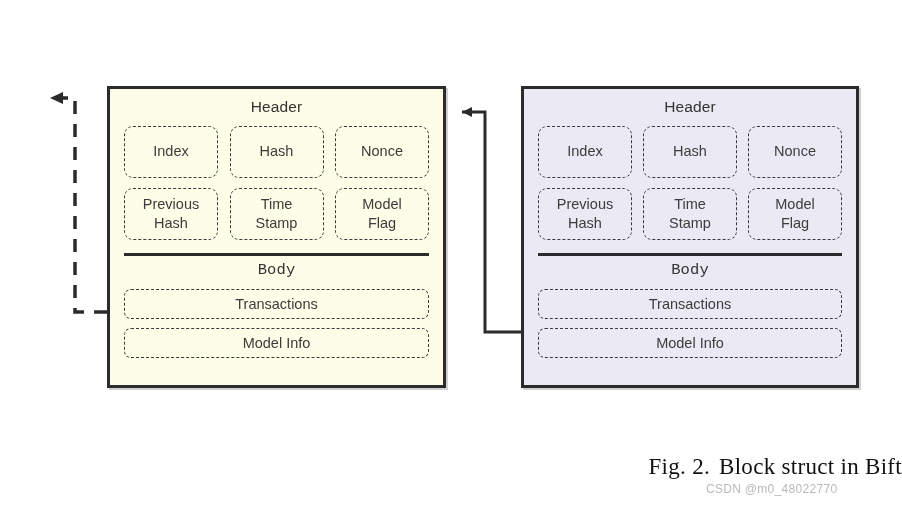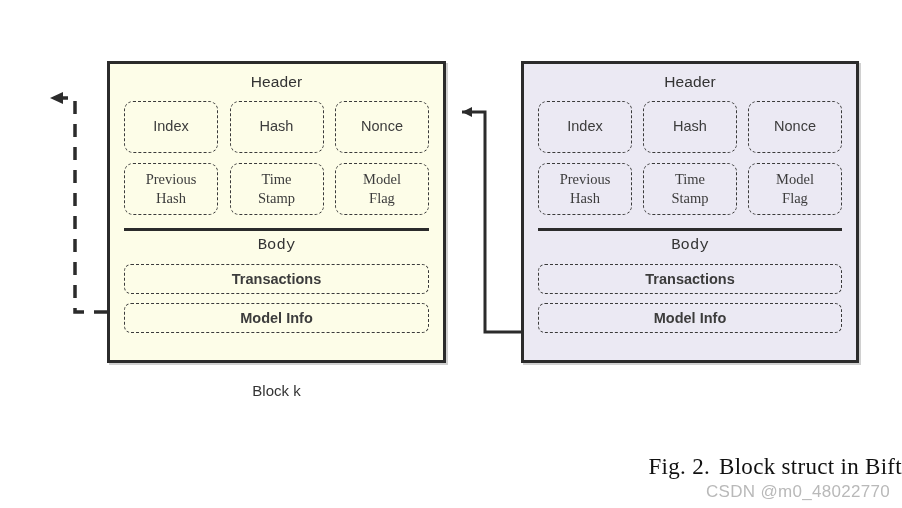--- a/index.html
+++ b/index.html
@@ -20,20 +20,21 @@
     position: absolute;
     inset: 0;
   }
 
   
   .block {
     position: absolute;
     box-sizing: border-box;
     border: 3px solid #2b2b2b;
     box-shadow: 2px 2px 0 rgba(120,120,120,0.35);
+    margin-top: 25px;
   }
   .block.left  { left: 107px; top: 61px; width: 339px; height: 302px; background: #fdfde8; }
   .block.right { left: 521px; top: 61px; width: 338px; height: 302px; background: #ebe9f3; }
 
   .section-title {
     text-align: center;
     font-size: 15.5px;
     color: #333333;
     line-height: 1;
     letter-spacing: 0.1px;
@@ -41,21 +42,21 @@
   .header-title { margin-top: 10px; }
   .body-title   { margin-top: 7px; font-family: Liberation Mono, monospace; }
 
   
   .field-row {
     display: flex;
     justify-content: space-between;
     margin: 0 14px;
   }
   .header-row-1 { margin-top: 11px; }
-  .header-row-2 { margin-top: 10px; font-family: Liberation Serif, serif; }
+  .header-row-2 { margin-top: 10px; }
 
   .field {
     box-sizing: border-box;
     border: 1.6px dashed #3a3a3a;
     border-radius: 9px;
     display: flex;
     align-items: center;
     justify-content: center;
     text-align: center;
     font-size: 14.5px;
@@ -67,21 +68,20 @@
   .field.two-line  { width: 94px; height: 52px; }
 
   .divider {
     height: 3px;
     background: #2b2b2b;
     margin: 13px 14px 0 14px;
   }
 
   .wide-row {
     margin: 0 14px;
-    font-weight: bold;
   }
   .wide-row.first { margin-top: 11px; }
   .wide-row.second { margin-top: 9px; }
 
   .field.wide {
     width: 100%;
     height: 30px;
     border-radius: 7px;
     font-size: 14.5px;
   }
@@ -109,21 +109,21 @@
     color: #111111;
     letter-spacing: 0.3px;
   }
   .fig-caption .sp { display: inline-block; width: 9px; }
 
   
   .watermark {
     position: absolute;
     left: 706px;
     top: 482px;
-    font-size: 17px;
+    font-size: 12px;
     color: #b9b9b9;
     letter-spacing: 0.3px;
     font-family: "Liberation Sans", sans-serif;
   }
 
   
   .connectors {
     position: absolute;
     left: 0; top: 0;
     width: 902px; height: 508px;
@@ -231,21 +231,20 @@
     <div class="section-title body-title">Body</div>
 
     <div class="wide-row first">
       <div class="field wide">Transactions</div>
     </div>
     <div class="wide-row second">
       <div class="field wide">Model Info</div>
     </div>
   </div>
 
-  <div class="block-caption caption-left">Block k</div>
 
   <div class="fig-caption">
     <span>Fig. 2.</span><span class="sp"></span><span>Block struct in Bift</span>
   </div>
 
   <div class="watermark">CSDN @m0_48022770</div>
 
 </div>
 
 </body></html>

